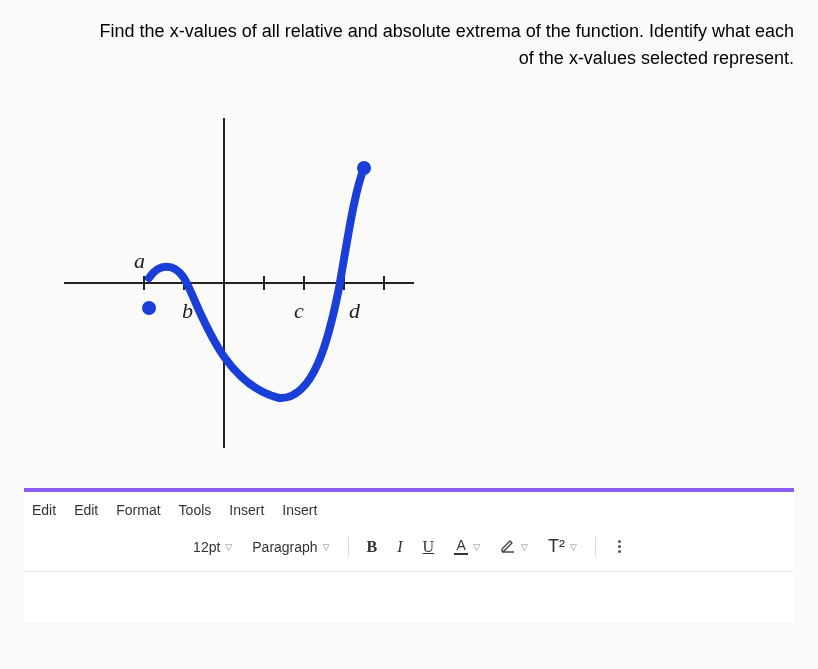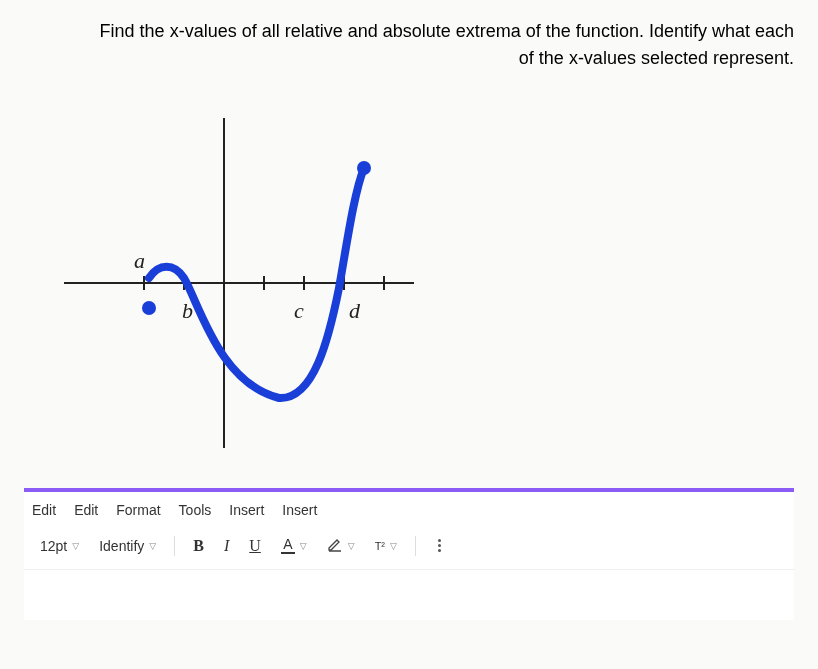--- a/index.html
+++ b/index.html
@@ -48,20 +48,21 @@
     }
     .editor-menu span { cursor: pointer; }
     .editor-toolbar {
       display: flex;
       align-items: center;
       gap: 4px;
       padding: 6px 8px 10px 8px;
       font-size: 14px;
       color: #333;
       border-bottom: 1px solid #eee;
+      justify-content: center;
     }
     .tb-item {
       display: inline-flex;
       align-items: center;
       padding: 4px 8px;
       cursor: pointer;
       border-radius: 3px;
       gap: 3px;
     }
     .tb-divider {
@@ -78,21 +79,21 @@
     .bold-ic { font-weight: bold; font-family: 'Times New Roman', serif; font-size: 16px; }
     .italic-ic { font-style: italic; font-family: 'Times New Roman', serif; font-size: 16px; }
     .under-ic { text-decoration: underline; font-family: 'Times New Roman', serif; font-size: 16px; }
     .textcolor-ic {
       display: inline-flex; flex-direction: column; align-items: center;
       line-height: 1;
     }
     .textcolor-ic .ltr { font-size: 14px; }
     .textcolor-ic .bar { width: 14px; height: 2px; background: #333; margin-top: 1px; }
     .hilite-ic svg, .super-ic, .more-ic { display: inline-block; }
-    .super-ic { font-size: 11px; }
+    .super-ic { font-size: 18px; }
     .more-dots {
       display: inline-flex; flex-direction: column; gap: 2px;
       padding: 2px 4px;
     }
     .more-dots span {
       width: 3px; height: 3px; background: #555; border-radius: 50%;
     }
     .editor-body {
       min-height: 50px;
       background: #fff;
@@ -146,21 +147,21 @@
       <span>Tools</span>
       <span>Insert</span>
       <span>Insert</span>
     </div>
     <div class="editor-toolbar">
       <div class="tb-item">
         <span>12pt</span>
         <span class="chev">▽</span>
       </div>
       <div class="tb-item">
-        <span>Identify</span>
+        <span>Paragraph</span>
         <span class="chev">▽</span>
       </div>
       <div class="tb-divider"></div>
       <div class="tb-item">
         <span class="bold-ic">B</span>
       </div>
       <div class="tb-item">
         <span class="italic-ic">I</span>
       </div>
       <div class="tb-item">

